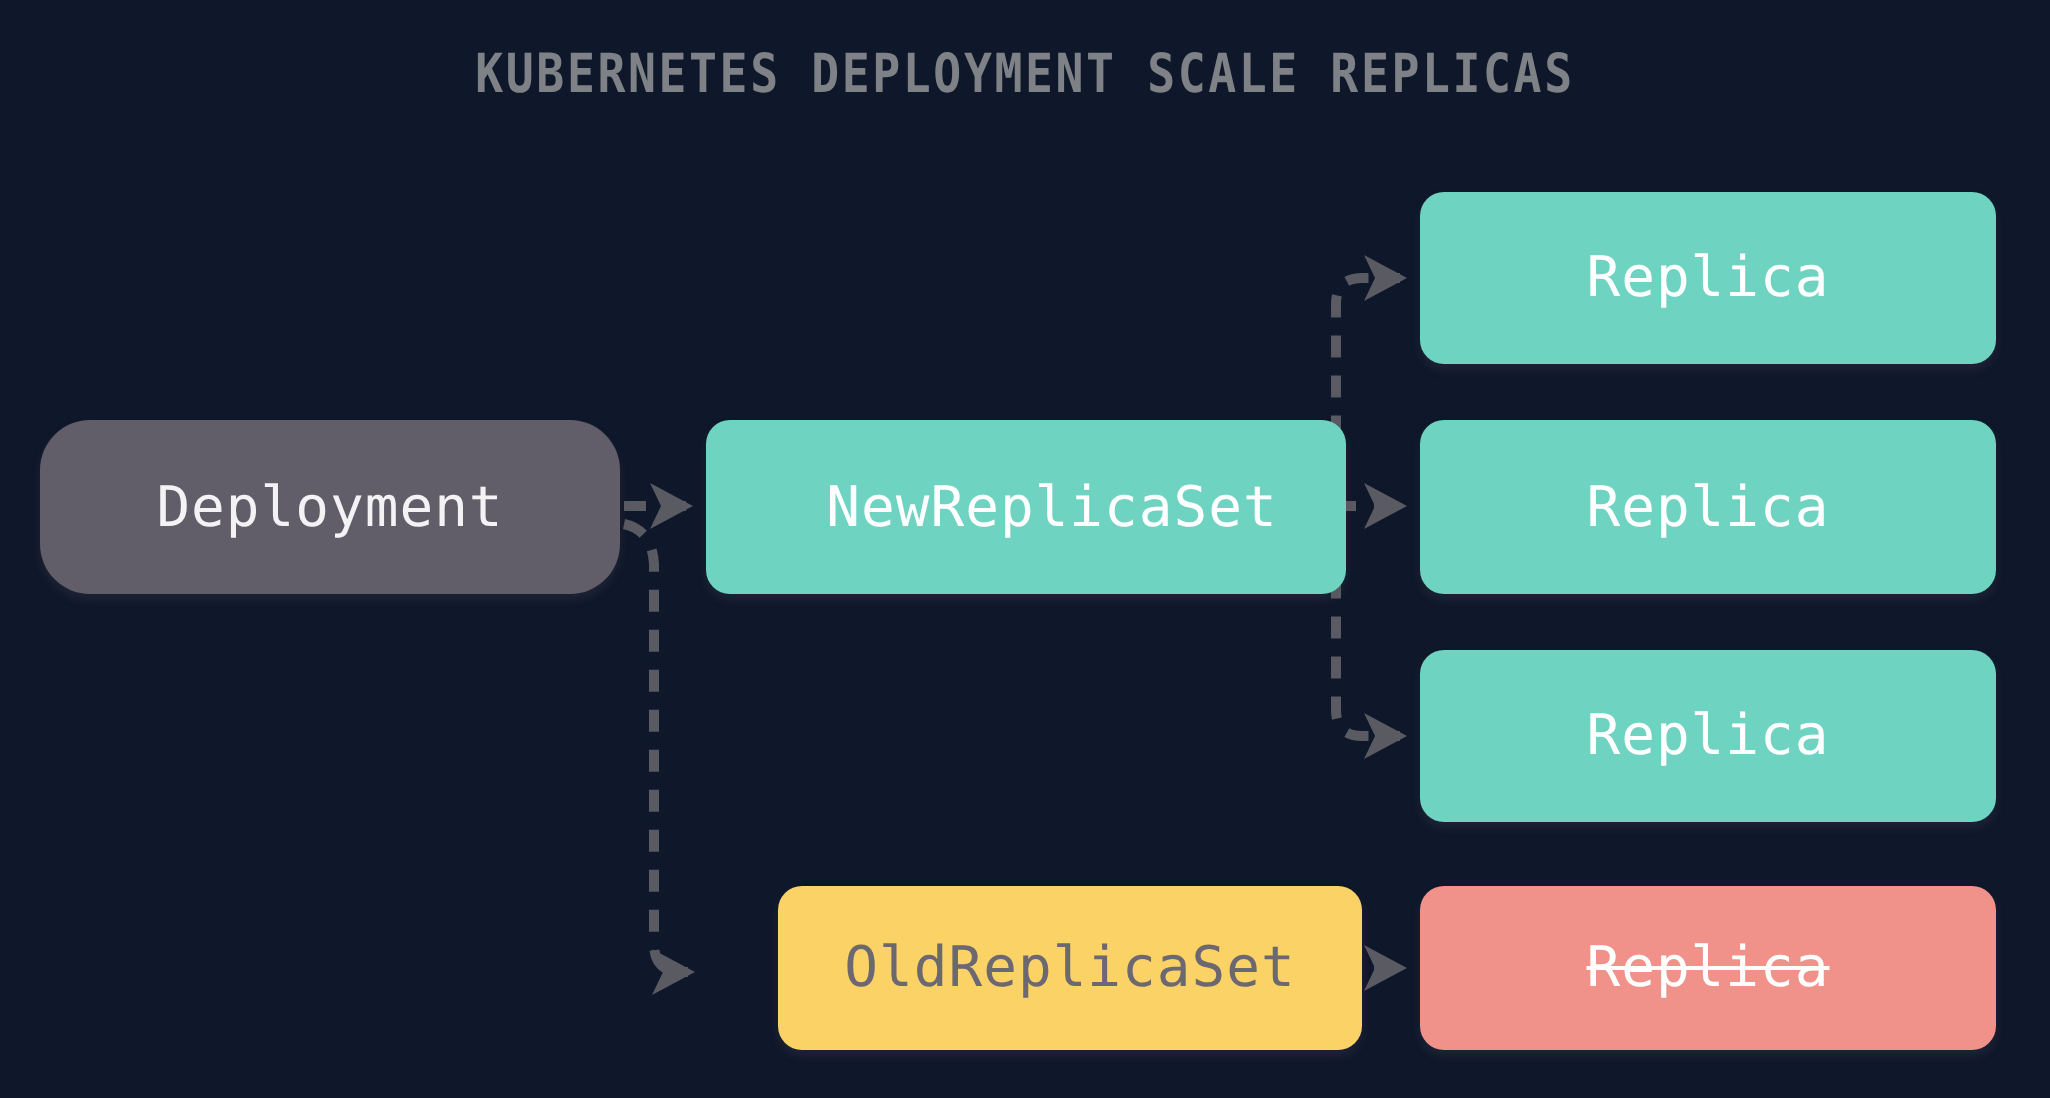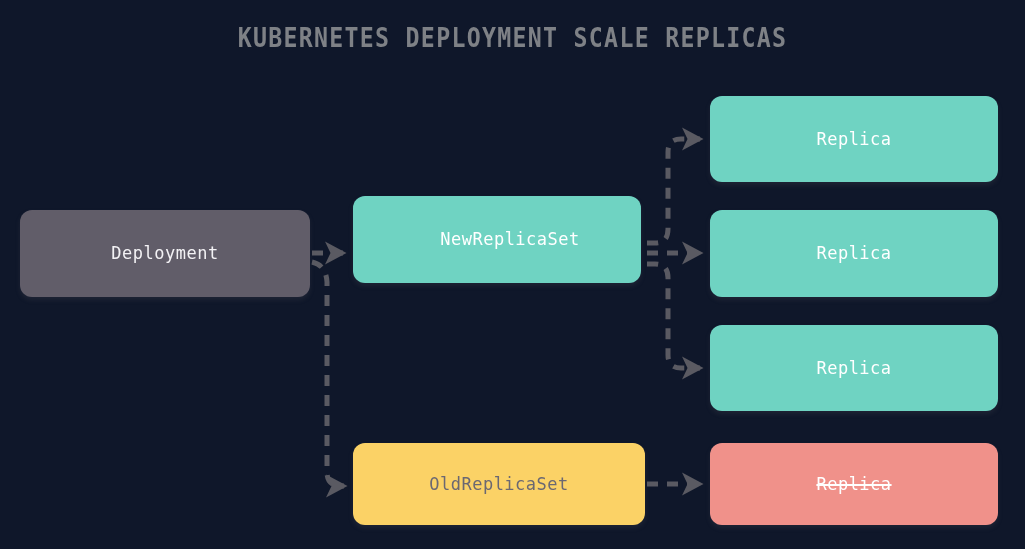--- a/index.html
+++ b/index.html
@@ -43,40 +43,41 @@
     pointer-events: none;
   }
   .node {
     position: absolute;
     box-sizing: border-box;
     border-radius: 12px;
     display: flex;
     align-items: center;
     justify-content: center;
     font-family: "DejaVu Sans Mono", monospace;
-    font-size: 17px;
+    font-size: 28px;
     letter-spacing: 0.5px;
     box-shadow: 0 3px 5px rgba(80, 80, 92, 0.22);
   }
   .node .node-label {
     display: block;
     line-height: 1;
     white-space: nowrap;
   }
   .node.dark {
     background: #615d69;
     color: #f3f2f5;
   }
   .node.teal {
     background: #6fd3c2;
     color: #ffffff;
   }
   .node.yellow {
     background: #fbd266;
     color: #6b6872;
+    margin-left: 36px;
   }
   .node.salmon {
     background: #f0918a;
     color: #ffffff;
   }
   .node.struck .node-label {
     text-decoration: line-through;
     text-decoration-thickness: 2px;
   }
 </style>
@@ -97,24 +98,24 @@
         <path d="M 312 253 L 343 253" fill="none" stroke="#5a5a62" stroke-width="5" stroke-linecap="butt" stroke-dasharray="11 9" marker-end="url(#arrowhead)"></path>
         <path d="M 312 262 Q 326 265 327 282 L 327 472 Q 327 486 341 486 L 344 486" fill="none" stroke="#5a5a62" stroke-width="5" stroke-linecap="butt" stroke-dasharray="11 9" marker-end="url(#arrowhead)"></path>
         <path d="M 647 243 L 655 243 Q 668 243 668 229 L 668 152 Q 668 139 681 139 L 700 139" fill="none" stroke="#5a5a62" stroke-width="5" stroke-linecap="butt" stroke-dasharray="11 9" marker-end="url(#arrowhead)"></path>
         <path d="M 647 253 L 700 253" fill="none" stroke="#5a5a62" stroke-width="5" stroke-linecap="butt" stroke-dasharray="11 9" marker-end="url(#arrowhead)"></path>
         <path d="M 647 264 L 655 264 Q 668 264 668 278 L 668 355 Q 668 368 681 368 L 700 368" fill="none" stroke="#5a5a62" stroke-width="5" stroke-linecap="butt" stroke-dasharray="11 9" marker-end="url(#arrowhead)"></path>
         <path d="M 647 484 L 700 484" fill="none" stroke="#5a5a62" stroke-width="5" stroke-linecap="butt" stroke-dasharray="11 9" marker-end="url(#arrowhead)"></path>
       </g>
   </svg>
 
   <div id="node-layer">
-      <div class="node dark" style="left: 20px; top: 210px; width: 290px; height: 87px;">
+      <div class="node dark" style="left: 20px; top: 210px; width: 290px; height: 87px; border-radius: 25px;">
         <span class="node-label">Deployment</span>
       </div>
-      <div class="node teal" style="left: 353px; top: 196px; width: 288px; height: 87px; padding-left: 26px;">
+      <div class="node teal" style="left: 353px; top: 210px; width: 320px; height: 87px; padding-left: 26px;">
         <span class="node-label">NewReplicaSet</span>
       </div>
       <div class="node yellow" style="left: 353px; top: 443px; width: 292px; height: 82px;">
         <span class="node-label">OldReplicaSet</span>
       </div>
       <div class="node teal" style="left: 710px; top: 96px; width: 288px; height: 86px;">
         <span class="node-label">Replica</span>
       </div>
       <div class="node teal" style="left: 710px; top: 210px; width: 288px; height: 87px;">
         <span class="node-label">Replica</span>

